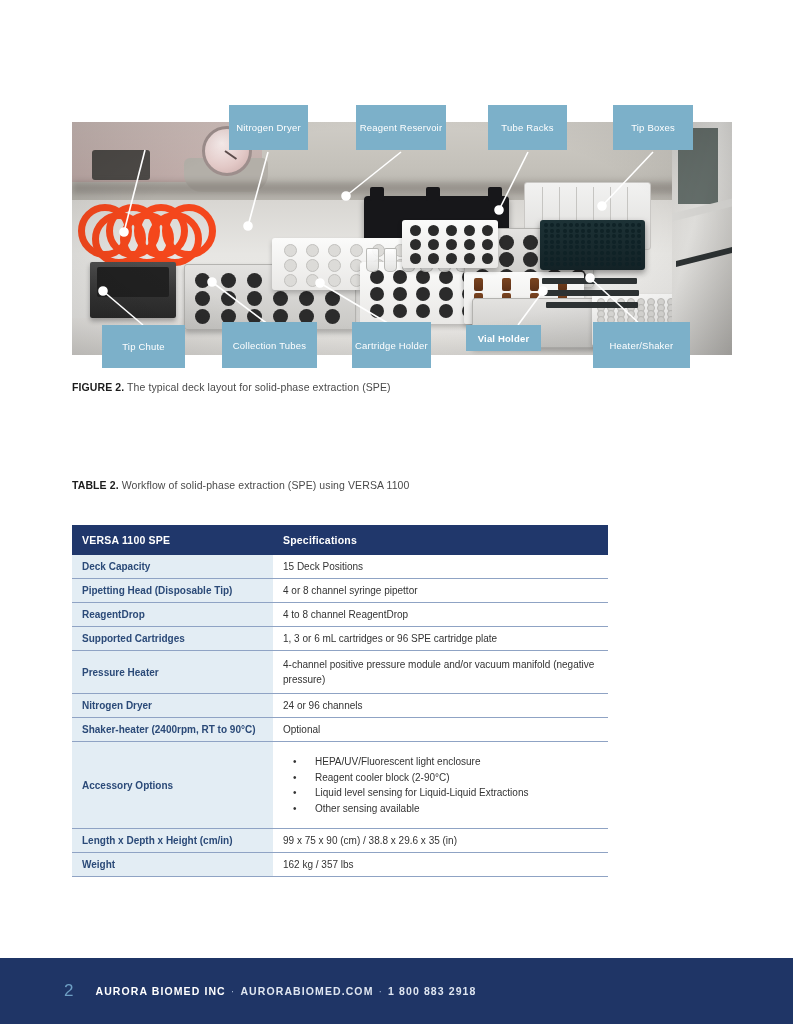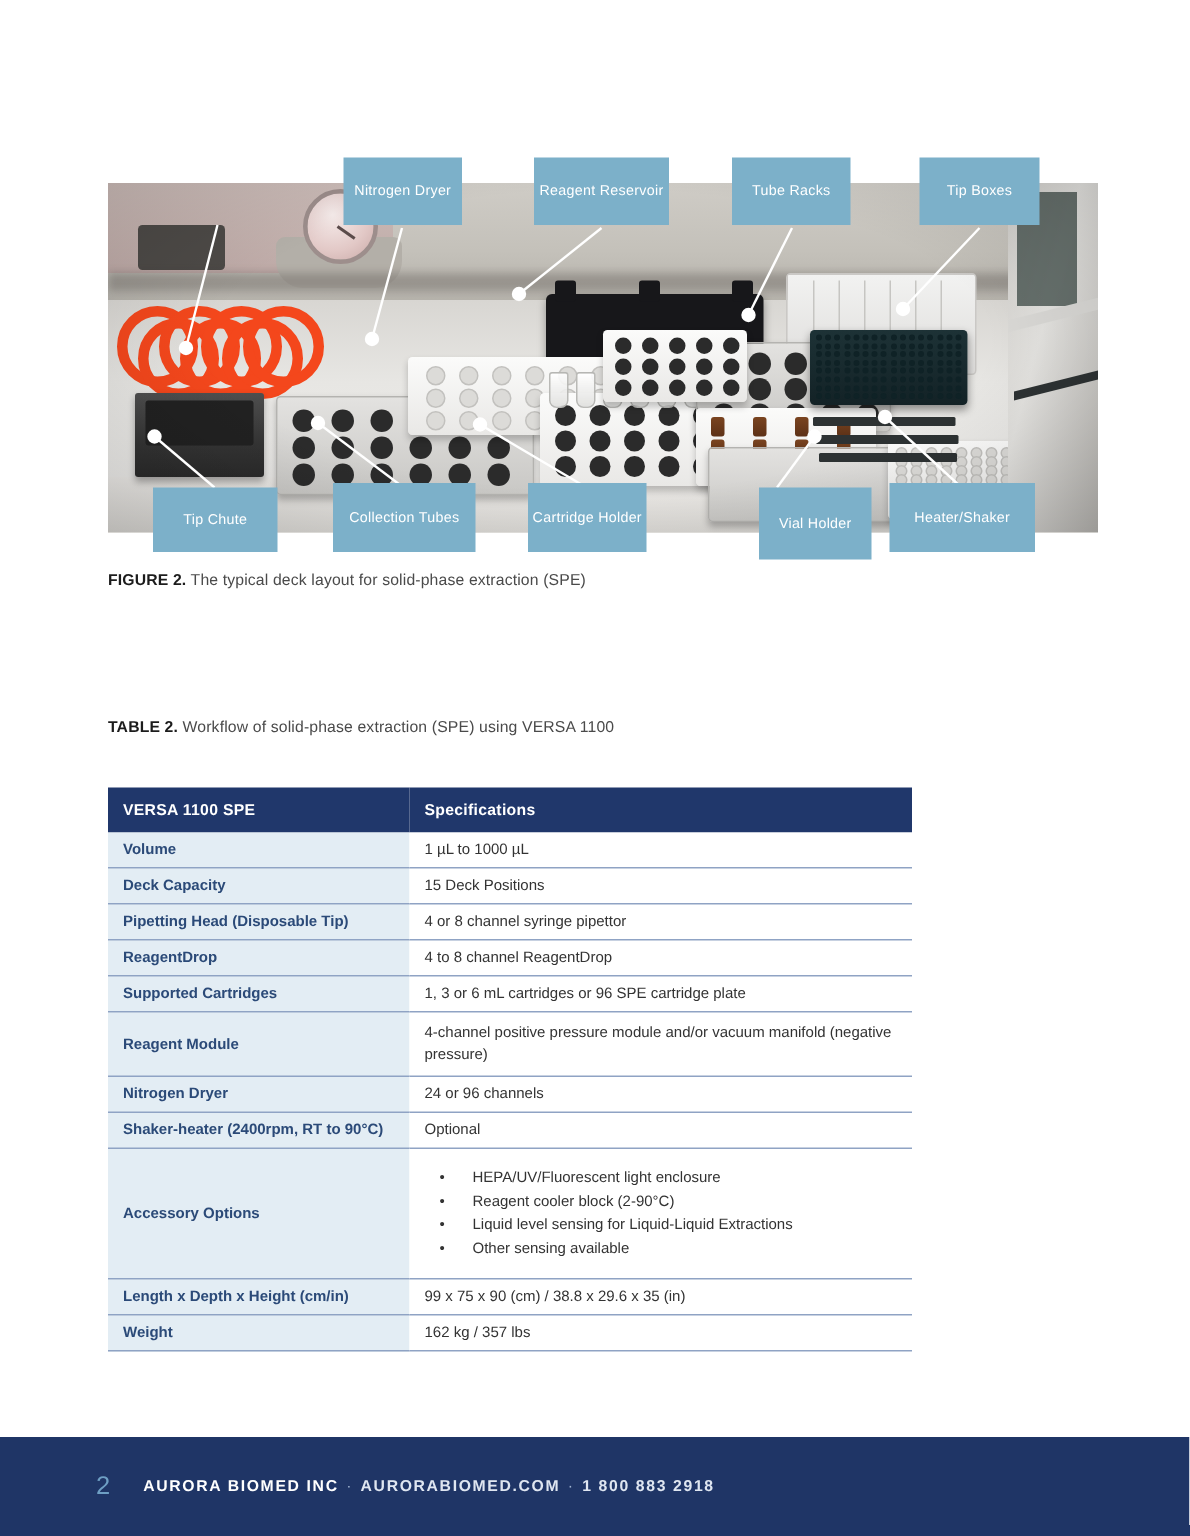--- a/index.html
+++ b/index.html
@@ -582,21 +582,21 @@
 
   <div class="callout" style="left:102px;top:325px;width:83px;height:43px;">
     <span>Tip Chute</span>
   </div>
   <div class="callout" style="left:222px;top:322px;width:95px;height:46px;">
     <span>Collection Tubes</span>
   </div>
   <div class="callout" style="left:352px;top:322px;width:79px;height:46px;">
     <span>Cartridge Holder</span>
   </div>
-  <div class="callout" style="left:506px;top:325px;width:75px;height:48px;">
+  <div class="callout" style="left:466px;top:325px;width:75px;height:26px;font-weight:bold;">
     <span>Vial Holder</span>
   </div>
   <div class="callout" style="left:593px;top:322px;width:97px;height:46px;">
     <span>Heater/Shaker</span>
   </div>
 
   <div id="fig-caption">
     <b>FIGURE 2.</b><span> The typical deck layout for solid-phase extraction (SPE)</span>
   </div>
 </div>
@@ -611,41 +611,37 @@
       <col class="col-b">
     </colgroup>
   <thead>
     <tr>
       <th>VERSA 1100 SPE</th>
       <th>Specifications</th>
     </tr>
   </thead>
   <tbody>
     <tr>
-      <th>Volume</th>
-      <td>1 µL to 1000 µL</td>
-    </tr>
-    <tr>
       <th>Deck Capacity</th>
       <td>15 Deck Positions</td>
     </tr>
     <tr>
       <th>Pipetting Head (Disposable Tip)</th>
       <td>4 or 8 channel syringe pipettor</td>
     </tr>
     <tr>
       <th>ReagentDrop</th>
       <td>4 to 8 channel ReagentDrop</td>
     </tr>
     <tr>
       <th>Supported Cartridges</th>
       <td>1, 3 or 6 mL cartridges or 96 SPE cartridge plate</td>
     </tr>
     <tr>
-      <th>Reagent Module</th>
+      <th>Pressure Heater</th>
       <td style="line-height:15px;">4-channel positive pressure module and/or vacuum manifold (negative pressure)</td>
     </tr>
     <tr>
       <th>Nitrogen Dryer</th>
       <td>24 or 96 channels</td>
     </tr>
     <tr>
       <th>Shaker-heater (2400rpm, RT to 90°C)</th>
       <td>Optional</td>
     </tr>

